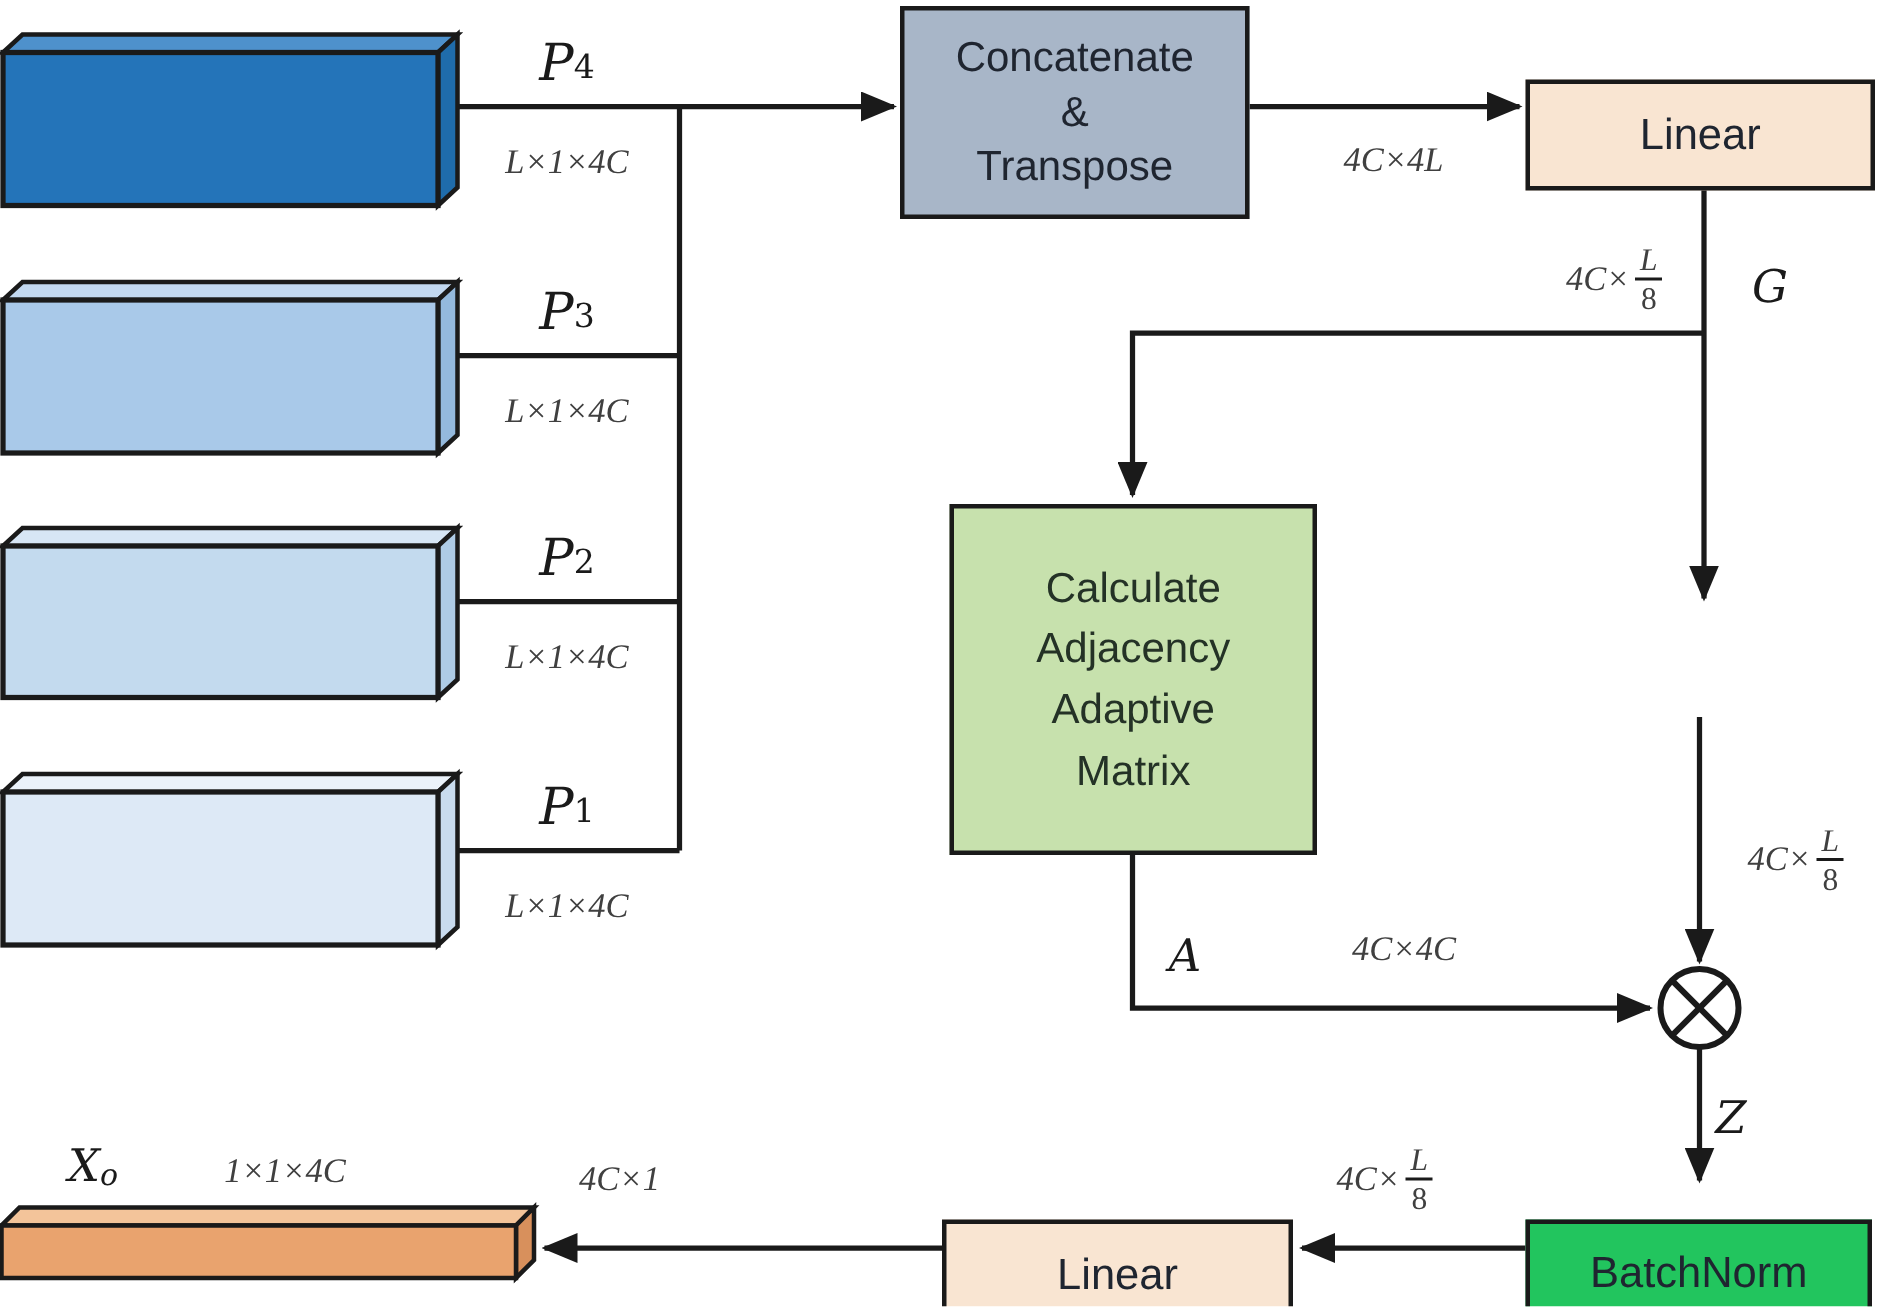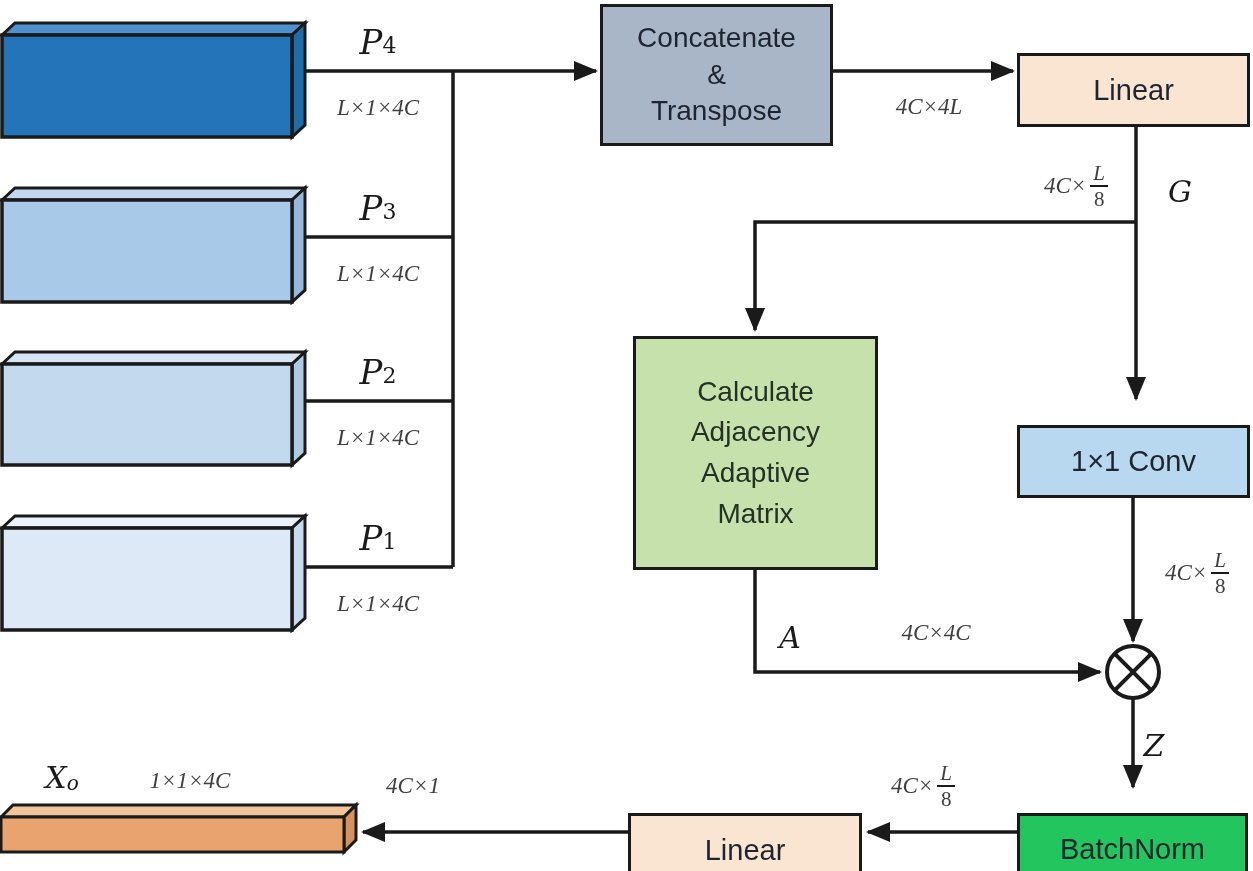--- a/index.html
+++ b/index.html
@@ -102,23 +102,20 @@
     <div>Linear</div>
   </div>
 
   <div class="block adj" style="left: 633px; top: 336px; width: 245px; height: 234px; background-color: rgb(199, 225, 173);">
     <div>Calculate</div>
     <div>Adjacency</div>
     <div>Adaptive</div>
     <div>Matrix</div>
   </div>
 
-  <div class="block single" style="left: 1017px; top: 405px; width: 233px; height: 73px; background-color: rgb(183, 216, 238);">
-    <div>1×1 Conv</div>
-  </div>
 
   <div class="block single" style="left: 1017px; top: 793px; width: 231px; height: 73px; background-color: #22c55e;">
     <div>BatchNorm</div>
   </div>
 
   <div class="block single" style="left: 628px; top: 793px; width: 234px; height: 75px; background-color: rgb(249, 229, 210);">
     <div>Linear</div>
   </div>
 
   <div class="pname" style="left:328px;top:20px;width:100px;height:44px;">

